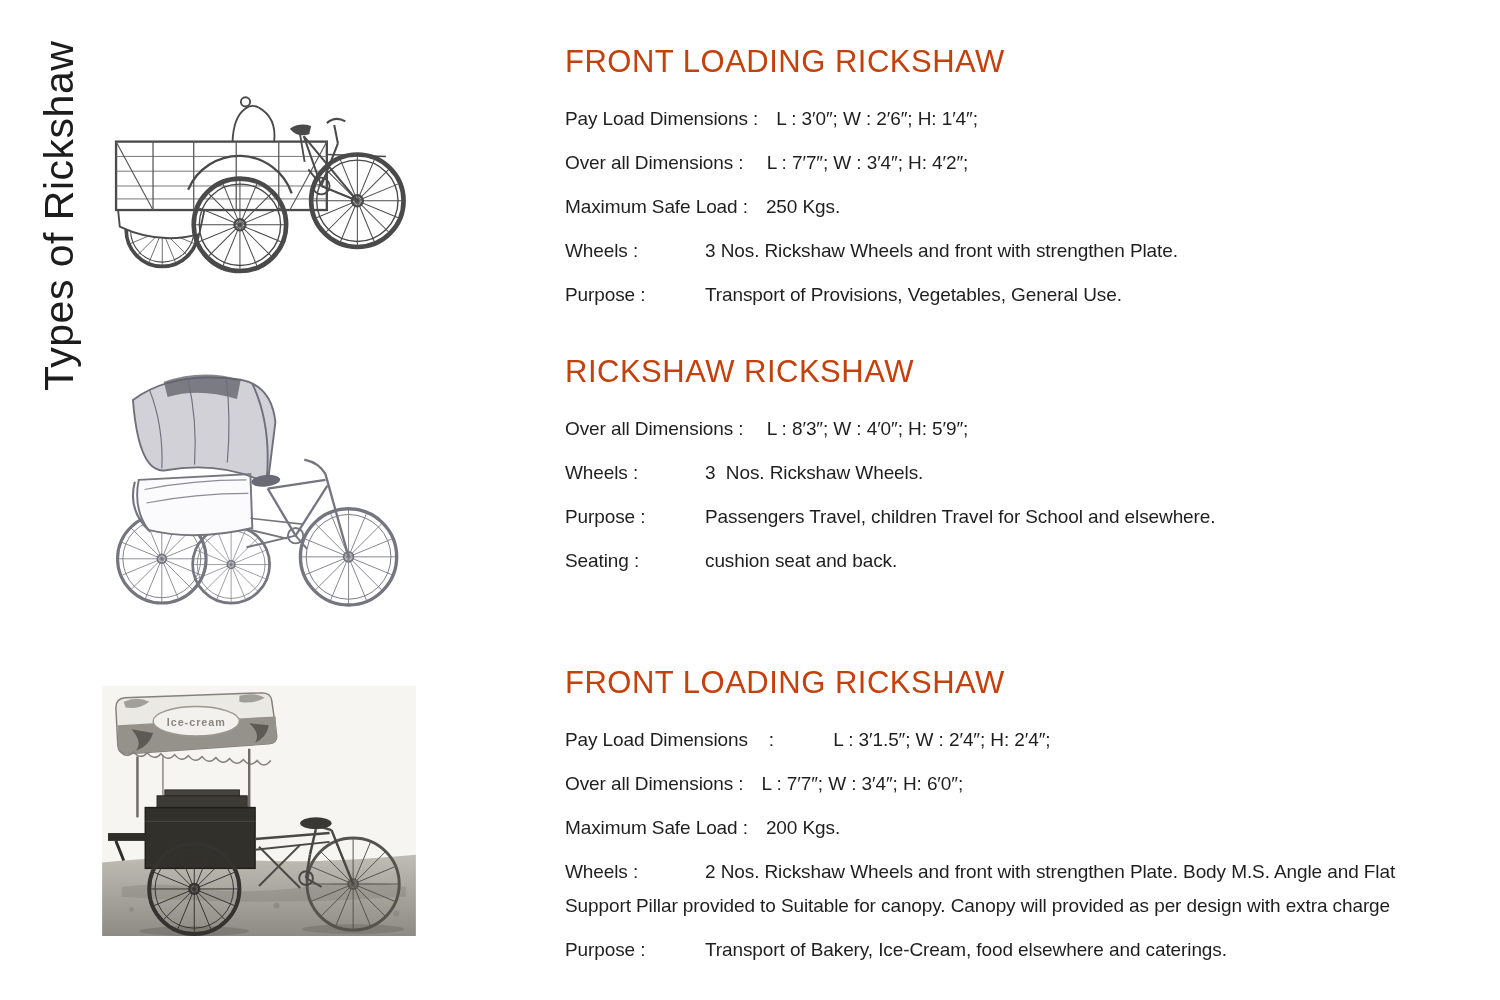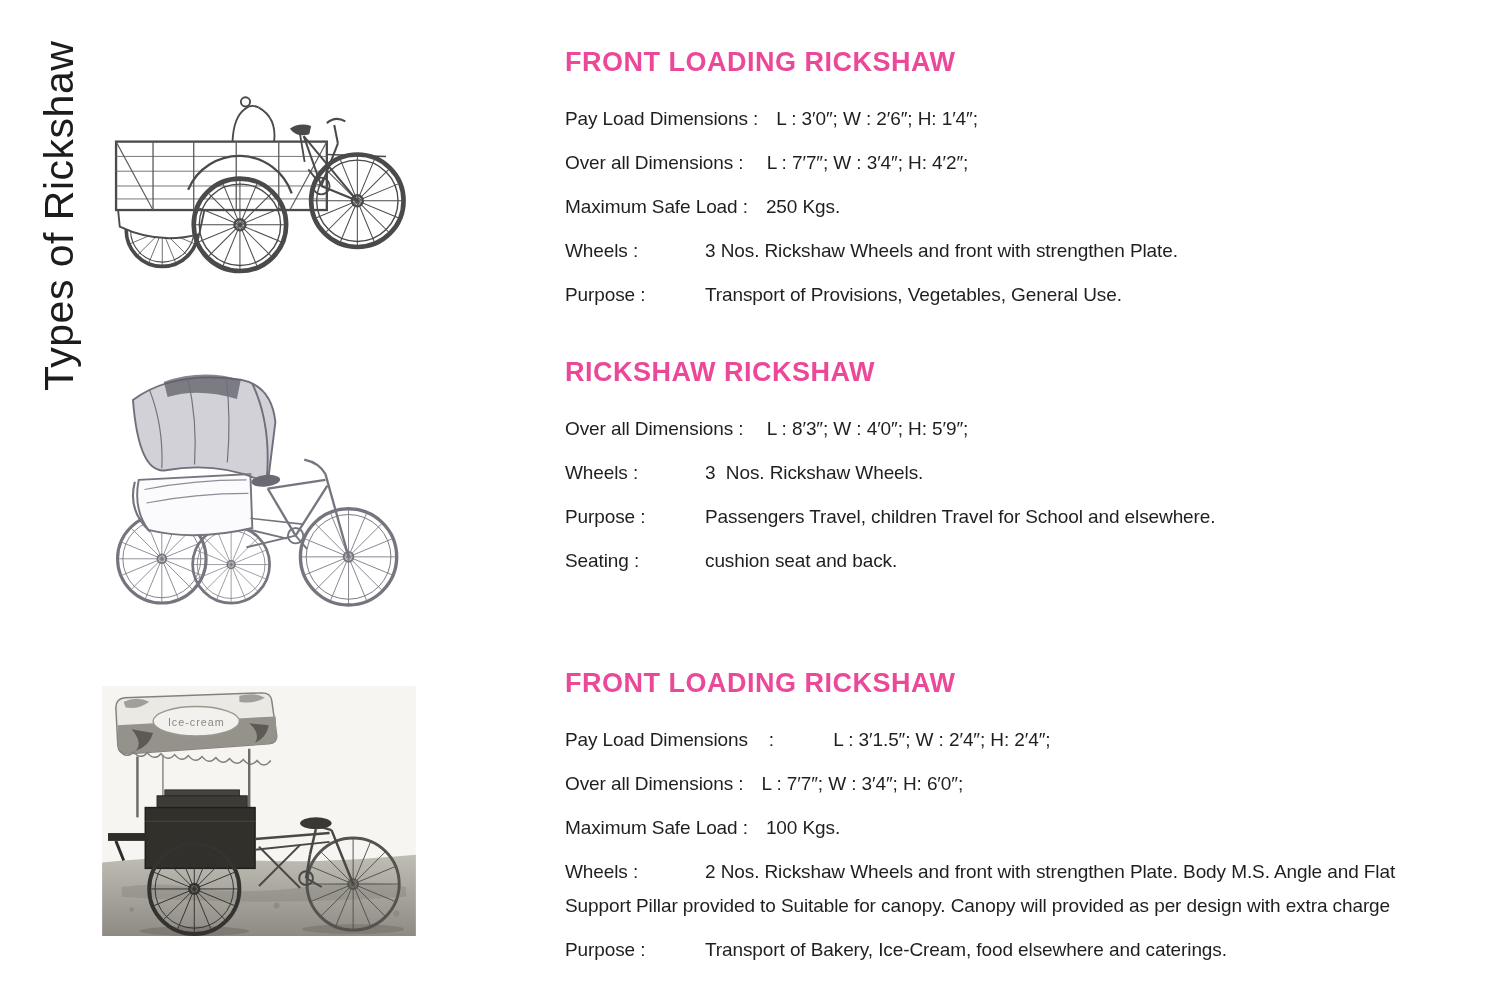--- a/index.html
+++ b/index.html
@@ -10,34 +10,34 @@
 
   
   .vtitle {
     position:absolute; left:36px; top:40px; height:352px; width:58px;
     writing-mode:vertical-rl; transform:rotate(180deg);
     font-size:41px; letter-spacing:0.5px; color:#1c1c1c; white-space:nowrap;
     text-align:center;
   }
 
   
-  .fig { position:absolute; }
+  .fig { position:absolute;font-weight:bold; }
   .fig1 { left:100px; top:88px;  width:315px; height:208px; }
   .fig2 { left:106px; top:364px; width:308px; height:250px; }
   .fig3 { left:100px; top:686px; width:318px; height:250px; }
   .fig svg { width:100%; height:100%; display:block; }
 
   
   .content { position:absolute; left:565px; top:0; width:930px; }
   .section { position:absolute; left:0; width:930px; }
   .sec1 { top:42px; }
   .sec2 { top:352px; }
   .sec3 { top:663px; }
   .sec-heading {
-    font-size:27px; line-height:40px; font-weight:700; color:#ec4899;
+    font-size:31px; line-height:40px; font-weight:400; color:#c2410c;
     letter-spacing:0.5px; margin-bottom:20px; white-space:nowrap;
   }
   .spec-row { font-size:19px; line-height:34px; margin-bottom:10px; letter-spacing:-0.1px; color:#1f1f1f; }
   .spec-label { display:inline-block; min-width:122px; padding-right:18px; white-space:pre; vertical-align:top; }
   .spec-value { white-space:pre-wrap;text-align:center; }
 </style>
 </head>
 <body>
 
 <div class="page">
@@ -252,21 +252,21 @@
 
     <div class="section sec3">
       <div class="sec-heading">FRONT LOADING RICKSHAW</div>
       <div class="spec-row">
         <span class="spec-label">Pay Load Dimensions    :</span><span class="spec-value">        L : 3′1.5″; W : 2′4″; H: 2′4″;</span>
       </div>
       <div class="spec-row">
         <span class="spec-label">Over all Dimensions :</span><span class="spec-value">L : 7′7″; W : 3′4″; H: 6′0″;</span>
       </div>
       <div class="spec-row">
-        <span class="spec-label">Maximum Safe Load :</span><span class="spec-value">100 Kgs.</span>
+        <span class="spec-label">Maximum Safe Load :</span><span class="spec-value">200 Kgs.</span>
       </div>
       <div class="spec-row">
         <span class="spec-label">Wheels :</span><span class="spec-value">2 Nos. Rickshaw Wheels and front with strengthen Plate. Body M.S. Angle and Flat
 Support Pillar provided to Suitable for canopy. Canopy will provided as per design with extra charge</span>
       </div>
       <div class="spec-row">
         <span class="spec-label">Purpose :</span><span class="spec-value">Transport of Bakery, Ice-Cream, food elsewhere and caterings.</span>
       </div>
     </div>
 

